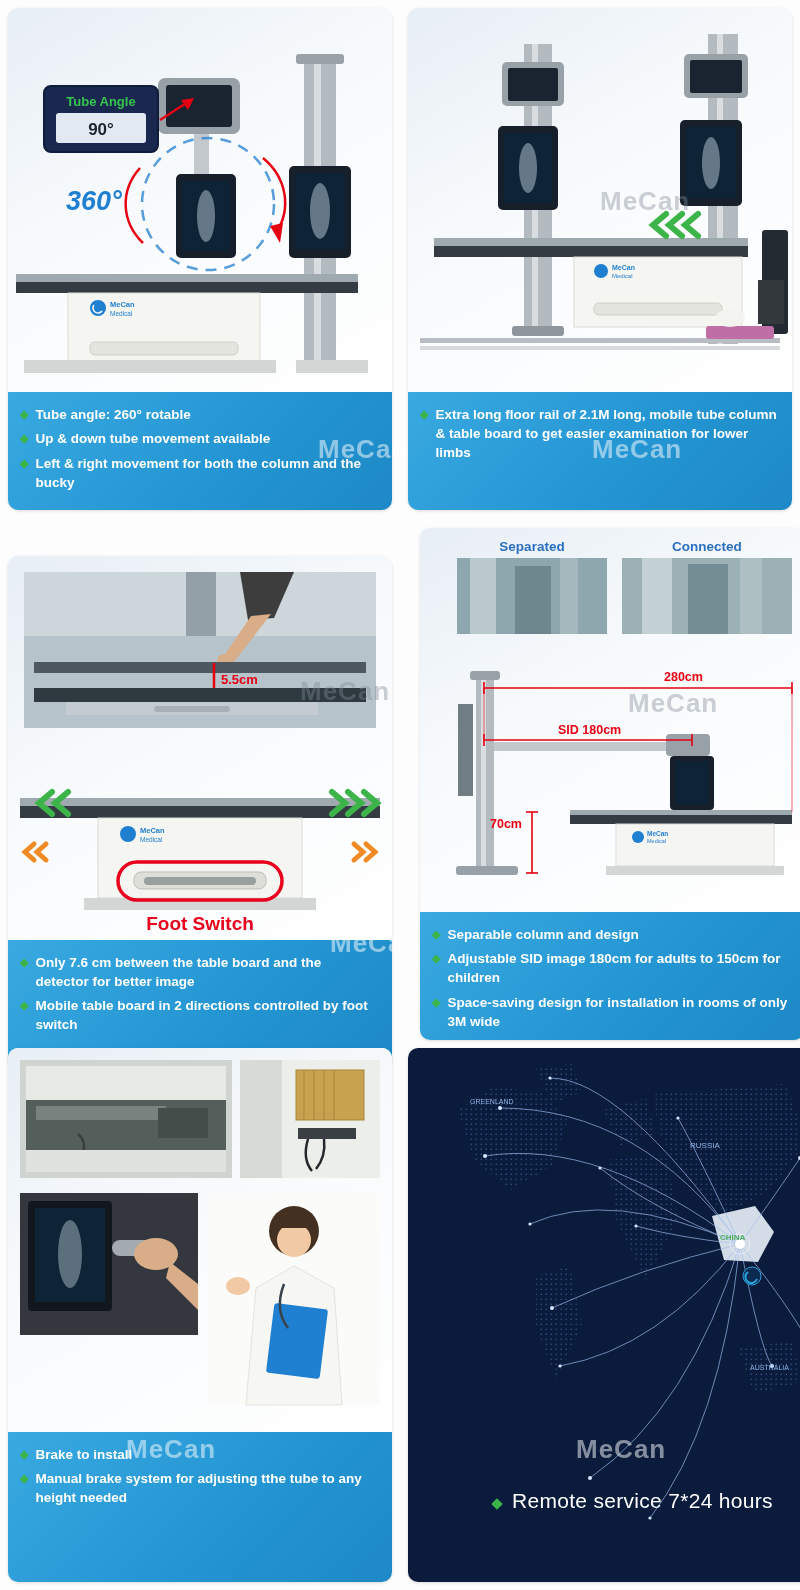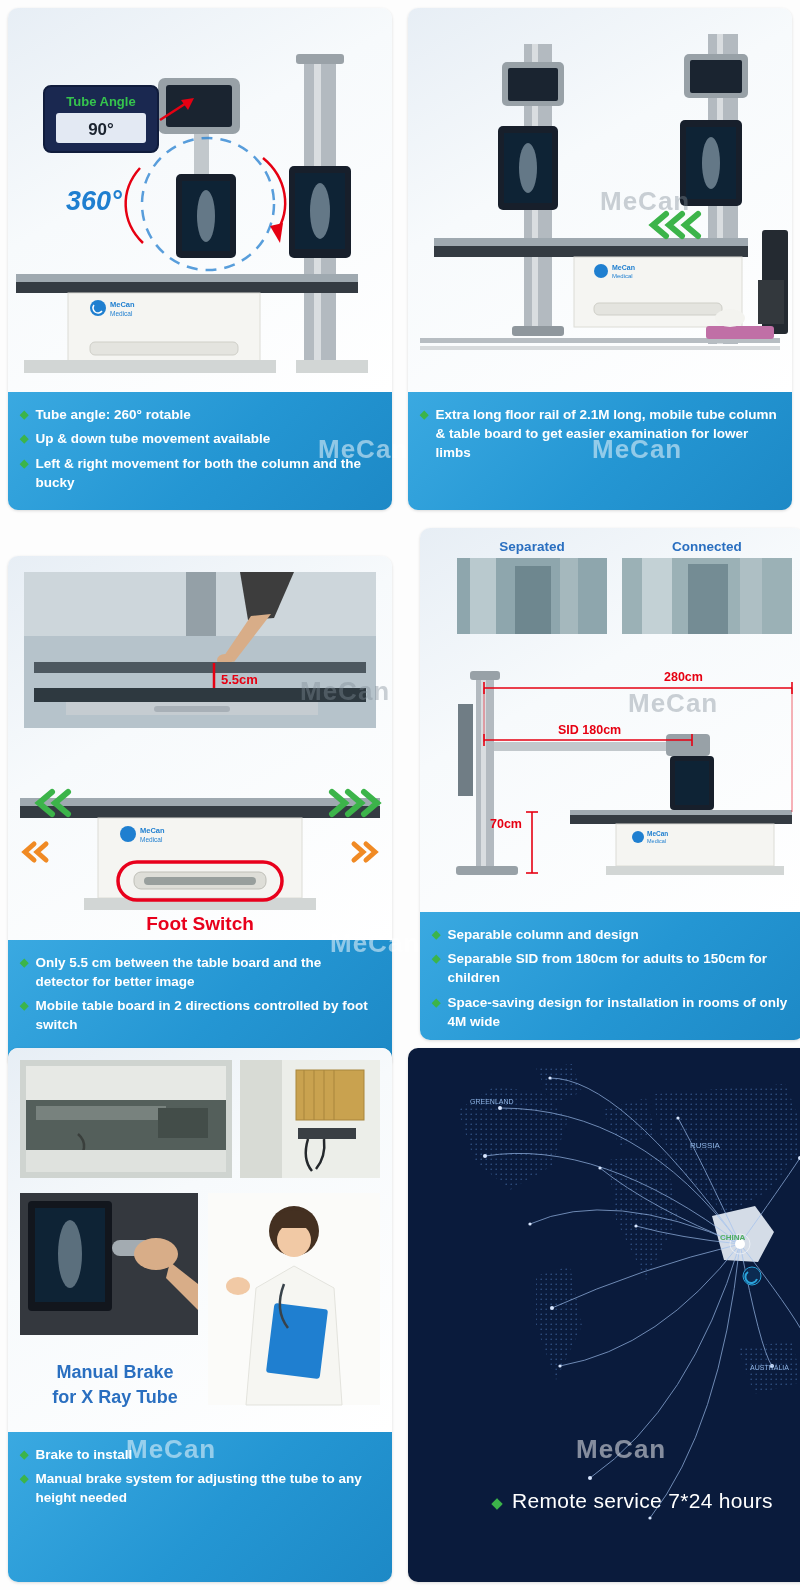--- a/index.html
+++ b/index.html
@@ -234,21 +234,21 @@
         <path d="M 346 288 l 9 8 l -9 8"></path>
         <path d="M 358 288 l 9 8 l -9 8"></path>
       </g>
       <text x="192" y="374" text-anchor="middle" font-size="19" font-weight="bold" fill="#e8001c">Foot Switch</text>
     </svg>
   </div>
   <div class="caption">
     <ul class="bullets">
       <li>
           <span class="dia">◆</span>
-          <span>Only 5.5 cm between the table board and the detector for better image</span>
+          <span>Only 7.6 cm between the table board and the detector for better image</span>
         </li>
       <li>
           <span class="dia">◆</span>
           <span>Mobile table board in 2 directions controlled by foot switch</span>
         </li>
     </ul>
   </div>
 </section>
 
 <section class="panel p4">
@@ -311,25 +311,25 @@
     </svg>
   </div>
   <div class="caption">
     <ul class="bullets">
       <li>
           <span class="dia">◆</span>
           <span>Separable column and design</span>
         </li>
       <li>
           <span class="dia">◆</span>
-          <span>Separable SID from 180cm for adults to 150cm for children</span>
-        </li>
-      <li>
-          <span class="dia">◆</span>
-          <span>Space-saving design for installation in rooms of only 4M wide</span>
+          <span>Adjustable SID image 180cm for adults to 150cm for children</span>
+        </li>
+      <li>
+          <span class="dia">◆</span>
+          <span>Space-saving design for installation in rooms of only 3M wide</span>
         </li>
     </ul>
   </div>
 </section>
 
 <section class="panel p5">
   <div class="imgarea">
     <svg class="fill" viewBox="0 0 384 384">
       <g>
         <rect x="12" y="12" width="212" height="118" fill="#cfd4d0"></rect>
@@ -364,24 +364,20 @@
         <rect x="200" y="145" width="172" height="212" fill="#fbfbf9"></rect>
         <circle cx="286" cy="183" r="25" fill="#443021"></circle>
         <circle cx="286" cy="192" r="17" fill="#f1c9a5"></circle>
         <path d="M 262 180 a 25 25 0 0 1 48 0" fill="#443021"></path>
         <polygon points="238,357 334,357 326,240 286,218 248,240" fill="#f6f6f2" stroke="#e3e3dd"></polygon>
         <ellipse cx="230" cy="238" rx="12" ry="9" fill="#f1c9a5"></ellipse>
         <rect x="262" y="258" width="54" height="70" rx="3" fill="#1f7fd0" transform="rotate(7 289 293)"></rect>
         <path d="M 276 236 q -10 26 4 44" stroke="#38424a" stroke-width="2.5" fill="none"></path>
       </g>
     </svg>
-    <div class="brake-label">
-      <div>Manual Brake</div>
-      <div>for X Ray Tube</div>
-    </div>
   </div>
   <div class="caption">
     <ul class="bullets">
       <li>
           <span class="dia">◆</span>
           <span>Brake to install</span>
         </li>
       <li>
           <span class="dia">◆</span>
           <span>Manual brake system for adjusting tthe tube to any height needed</span>

